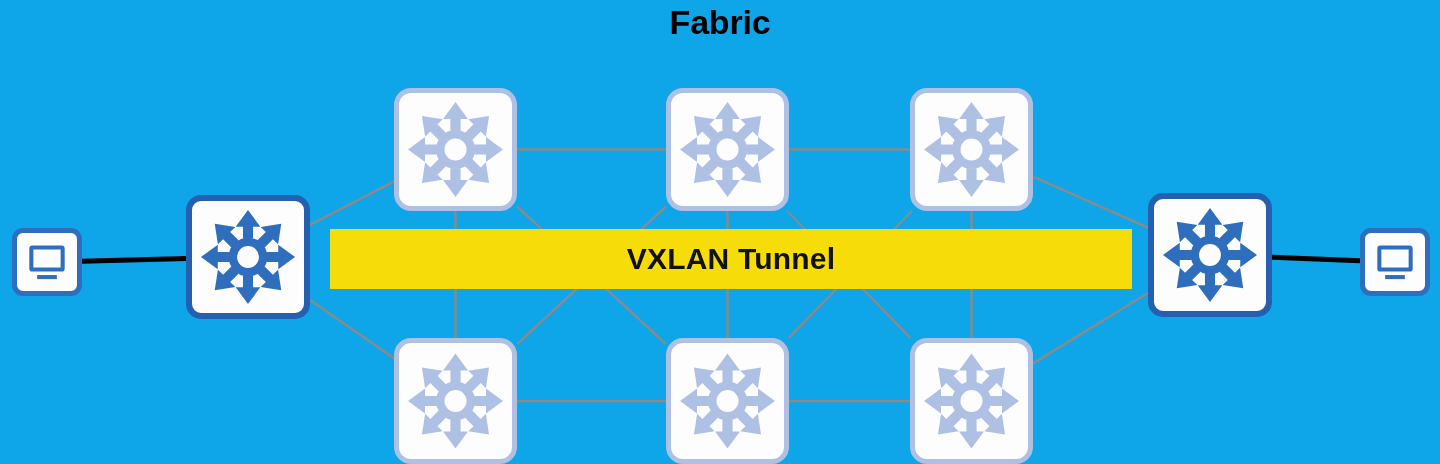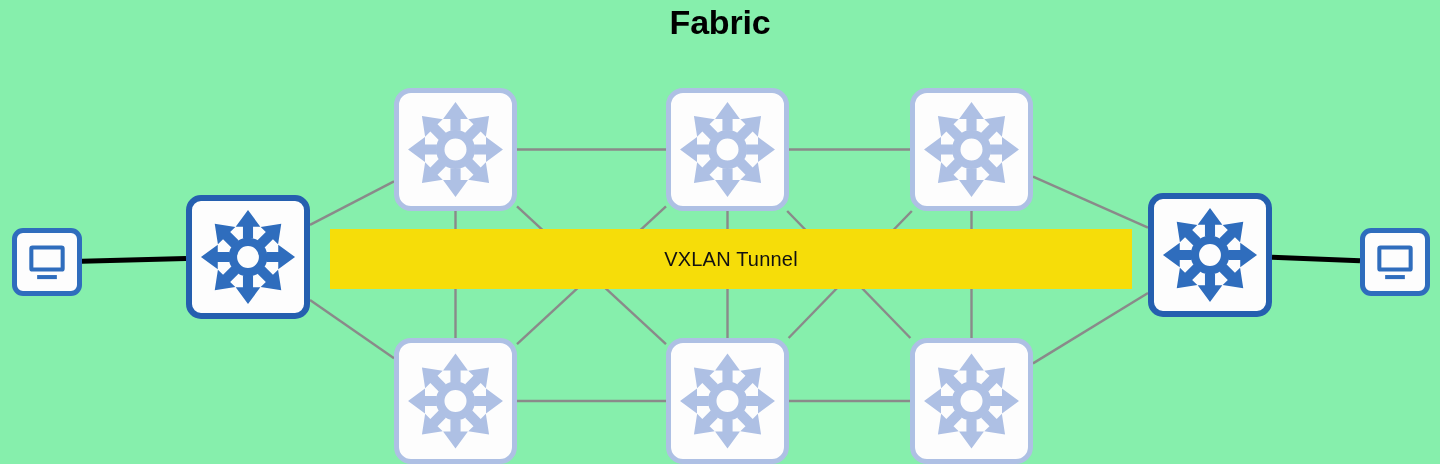--- a/index.html
+++ b/index.html
@@ -68,31 +68,31 @@
     top: 229px;
     width: 802px;
     height: 60px;
     background: #F6DD09;
     display: flex;
     align-items: center;
     justify-content: center;
   }
   #tunnel-label {
     font-family: "Liberation Sans", sans-serif;
-    font-size: 20px;
-    font-weight: normal;
+    font-size: 30px;
+    font-weight: bold;
     color: #111111;
     white-space: nowrap;
     letter-spacing: 0.2px;
   }
 </style>
 </head>
 <body>
 
-<div id="canvas" style="background: #86efac;">
+<div id="canvas" style="background: #0ea5e9;">
 
   <div id="title">Fabric</div>
 
   <svg id="links" viewBox="0 0 1440 464" xmlns="http://www.w3.org/2000/svg">
       <line x1="82" y1="261.12935323383084" x2="186" y2="258.5422885572139" stroke="#000000" stroke-width="5" stroke-linecap="butt"></line>
       <line x1="310" y1="224.87951807228916" x2="394" y2="181.36144578313252" stroke="#8A8A8A" stroke-width="2.4" stroke-linecap="butt"></line>
       <line x1="310" y1="300.02650602409636" x2="394" y2="358.32048192771083" stroke="#8A8A8A" stroke-width="2.4" stroke-linecap="butt"></line>
       <line x1="517" y1="149.5" x2="666" y2="149.5" stroke="#8A8A8A" stroke-width="2.4" stroke-linecap="butt"></line>
       <line x1="789" y1="149.5" x2="910" y2="149.5" stroke="#8A8A8A" stroke-width="2.4" stroke-linecap="butt"></line>
       <line x1="455.5" y1="211" x2="455.5" y2="338" stroke="#8A8A8A" stroke-width="2.4" stroke-linecap="butt"></line>

